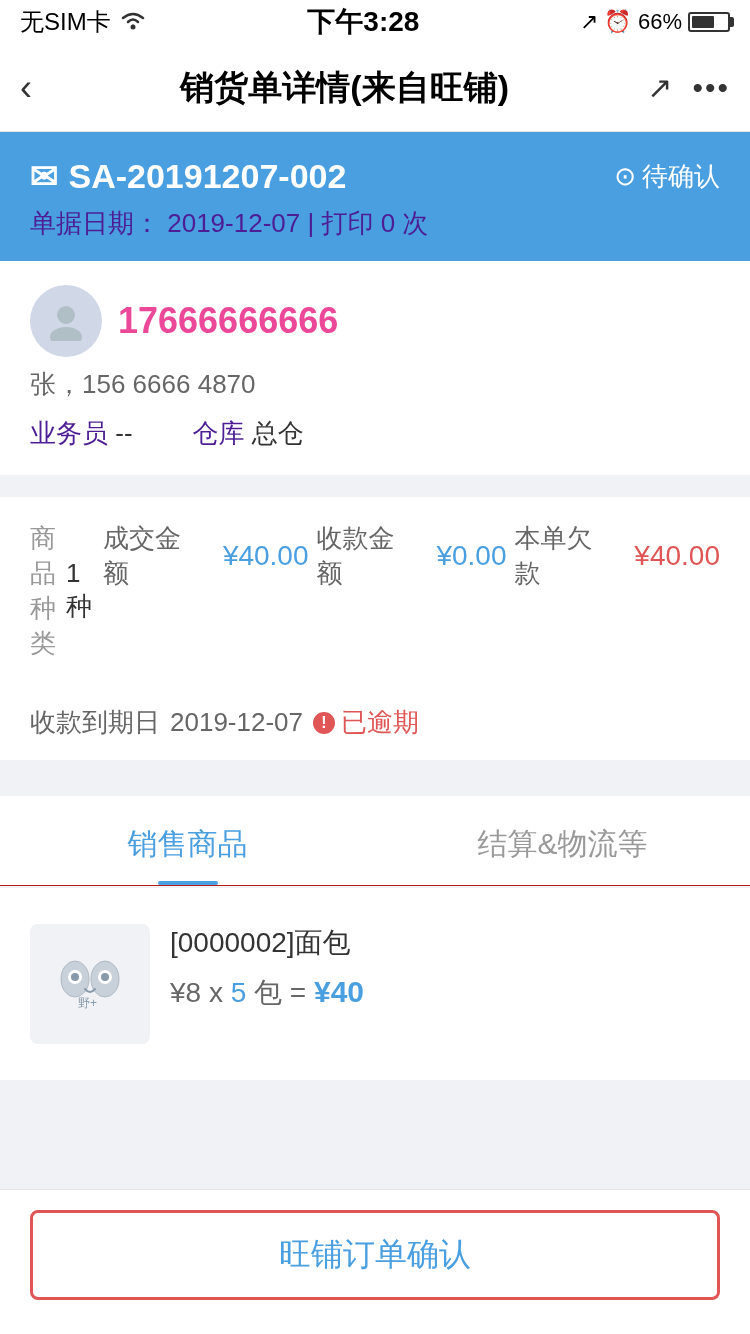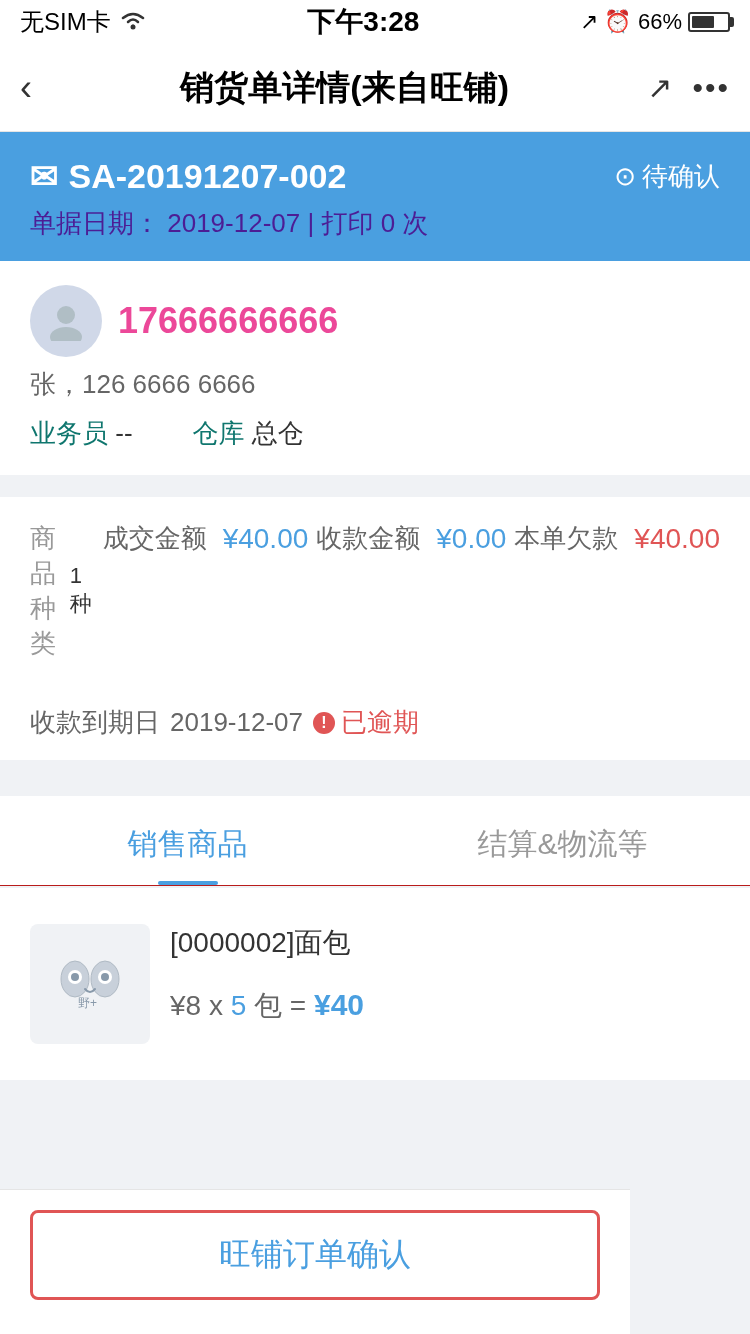--- a/index.html
+++ b/index.html
@@ -152,21 +152,21 @@
       font-size: 26px;
       color: #666;
       margin-bottom: 14px;
     }
     .customer-meta {
       display: flex;
       gap: 60px;
       font-size: 26px;
       color: #666;
     }
-    .meta-label { color: #0f766e; text-align: center; }
+    .meta-label { color: #4c1d95; text-align: center; }
     .meta-value { color: #333; }
 
     
     .divider { height: 20px; background: #f0f2f5; }
 
     
     .amount-card {
       background: #fff;
       padding: 24px 30px;
       display: flex;
@@ -175,21 +175,21 @@
     }
     .amount-left {
       flex: 1;
       display: flex;
       align-items: center;
       gap: 10px;
       font-size: 26px;
       color: #666;
     }
     .product-type-label { color: #999; }
-    .product-type-value { color: #333; font-size: 22px; }
+    .product-type-value { color: #333; font-size: 26px; }
     .amount-right {
       display: flex;
       flex-direction: row;
       align-items: flex-end;
       gap: 8px;
       font-size: 26px;
     }
     .amount-row {
       display: flex;
       gap: 16px;
@@ -284,21 +284,21 @@
       overflow: hidden;
     }
     .owl-logo {
       font-size: 44px;
       color: #c0c8d0;
     }
     .product-info {
       flex: 1;
       display: flex;
       flex-direction: column;
-      gap: 25px;
+      gap: 12px;
     }
     .product-name {
       font-size: 28px;
       color: #333;
       font-weight: 500;
     }
     .product-price-row {
       font-size: 28px;
       color: #666;
     }
@@ -310,21 +310,21 @@
       background: #f0f2f5;
       flex: 1;
       min-height: 200px;
     }
 
     
     .confirm-btn-wrap {
       position: fixed;
       bottom: 0;
       left: 0;
-      width: 630px;
+      width: 750px;
       padding: 20px 30px 34px;
       background: #fff;
       border-top: 1px solid #e5e5e5;
     }
     .confirm-btn {
       width: 100%;
       height: 90px;
       border: 3px solid #e05555;
       border-radius: 8px;
       background: #fff;
@@ -394,21 +394,21 @@
 <div class="customer-card">
   <div class="customer-row">
     <div class="avatar">
       <svg width="40" height="40" viewBox="0 0 40 40">
         <circle cx="20" cy="14" r="9" fill="#b0bec5"></circle>
         <ellipse cx="20" cy="36" rx="16" ry="10" fill="#b0bec5"></ellipse>
       </svg>
     </div>
     <span class="customer-phone">17666666666</span>
   </div>
-  <div class="customer-name">张，126 6666 6666</div>
+  <div class="customer-name">张，156 6666 4870</div>
   <div class="customer-meta">
     <span>
       <span class="meta-label">业务员</span>
       <span> </span>
       <span class="meta-value">--</span>
     </span>
     <span>
       <span class="meta-label">仓库</span>
       <span> </span>
       <span class="meta-value">总仓</span>

